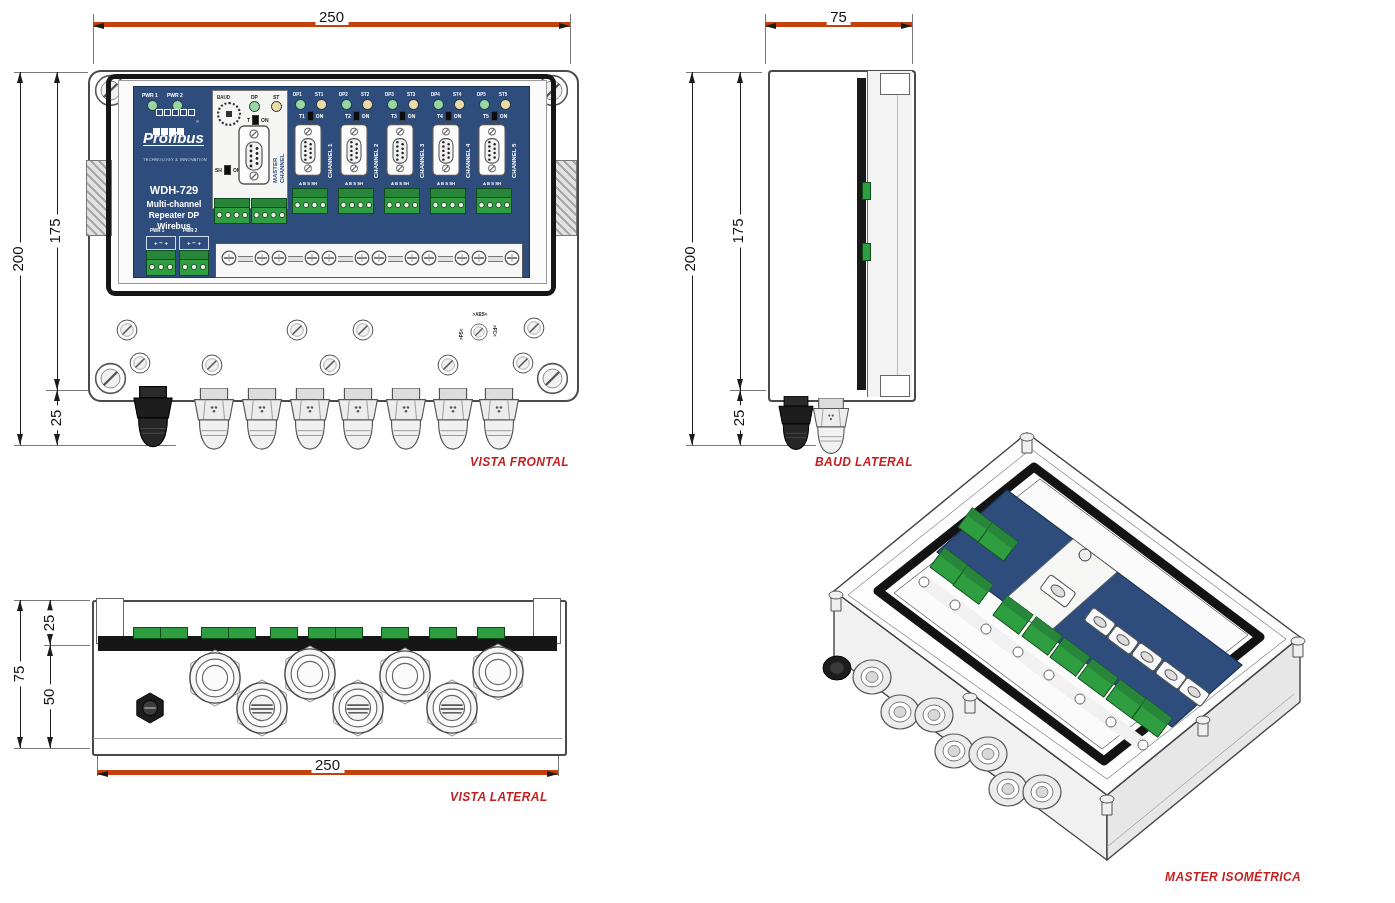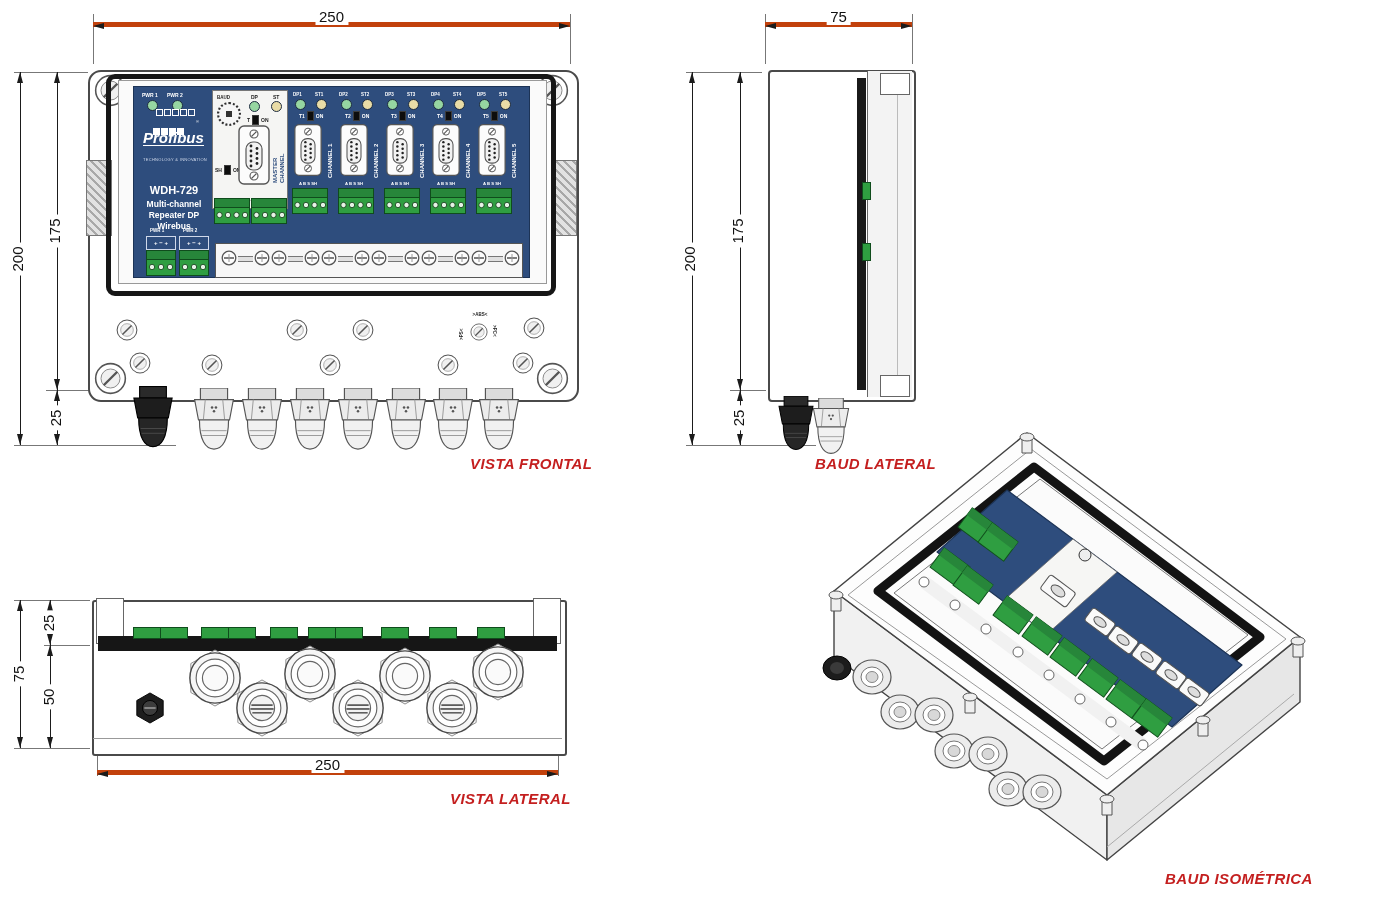--- a/index.html
+++ b/index.html
@@ -9,21 +9,21 @@
   
   .dim-h{position:absolute;height:0;border-top:5px solid #c2410c;}
   .dim-h::before{content:"";position:absolute;left:0;top:-4px;border:3.5px solid transparent;border-left:0;border-right:11px solid #1b1b1b;}
   .dim-h::after{content:"";position:absolute;right:0;top:-4px;border:3.5px solid transparent;border-right:0;border-left:11px solid #1b1b1b;}
   .dim-v{position:absolute;width:0;border-left:1px solid #1b1b1b;}
   .dim-v::before{content:"";position:absolute;top:0;left:-4px;border:3.5px solid transparent;border-top:0;border-bottom:11px solid #1b1b1b;}
   .dim-v::after{content:"";position:absolute;bottom:0;left:-4px;border:3.5px solid transparent;border-bottom:0;border-top:11px solid #1b1b1b;}
   .dlh{position:absolute;left:50%;top:-19px;transform:translateX(-50%);font-size:15px;color:#111;background:#fff;padding:0 4px;}
   .dlv{position:absolute;top:50%;left:0;transform:translate(-62%,-50%) rotate(-90deg);font-size:15px;color:#111;background:#fff;padding:0 4px;}
   .wl{position:absolute;background:#777;}
-  .red-label{position:absolute;color:#c41f1f;font-weight:700;font-style:italic;font-size:15px;white-space:nowrap;letter-spacing:.4px;}
+  .red-label{position:absolute;color:#c41f1f;font-weight:700;font-style:italic;font-size:12px;white-space:nowrap;letter-spacing:.4px;}
   
   .enc{position:absolute;border:2px solid #4a4a4a;border-radius:13px;background:#fff;}
   .gasket{position:absolute;border:5px solid #161616;border-radius:9px;}
   .door{position:absolute;border:1px solid #999;background:#fafafa;}
   .panel{position:absolute;background:#2e4d7d;border:1px solid #1c3356;}
   .din{position:absolute;border:1px solid #777;background:repeating-linear-gradient(45deg,#a8a8a8 0 2px,#e2e2e2 2px 6px);}
   .led{position:absolute;width:9px;height:9px;border-radius:50%;border:1px solid #1e2c40;}
   .led.g{background:#96d6a1;}
   .led.a{background:#e9dca6;}
   .tiny{position:absolute;font-size:5px;color:#fff;white-space:nowrap;font-weight:700;}
@@ -705,14 +705,14 @@
             <ellipse cx="226" cy="374" rx="6" ry="5.5" fill="#d8d8d8" stroke="#888"></ellipse>
           </g>
         <g>
             <ellipse cx="260" cy="377" rx="19" ry="17" fill="#ececec" stroke="#555" stroke-width="1.2"></ellipse>
             <ellipse cx="260" cy="377" rx="11" ry="10" fill="#fff" stroke="#777"></ellipse>
             <ellipse cx="260" cy="377" rx="6" ry="5.5" fill="#d8d8d8" stroke="#888"></ellipse>
           </g>
       </g>
     </g>
   </svg>
-  <div class="red-label" style="left:383px;top:455px;">BAUD ISOMÉTRICA</div>
+  <div class="red-label" style="left:383px;top:455px;">MASTER ISOMÉTRICA</div>
 </div>
 
 </body></html>

